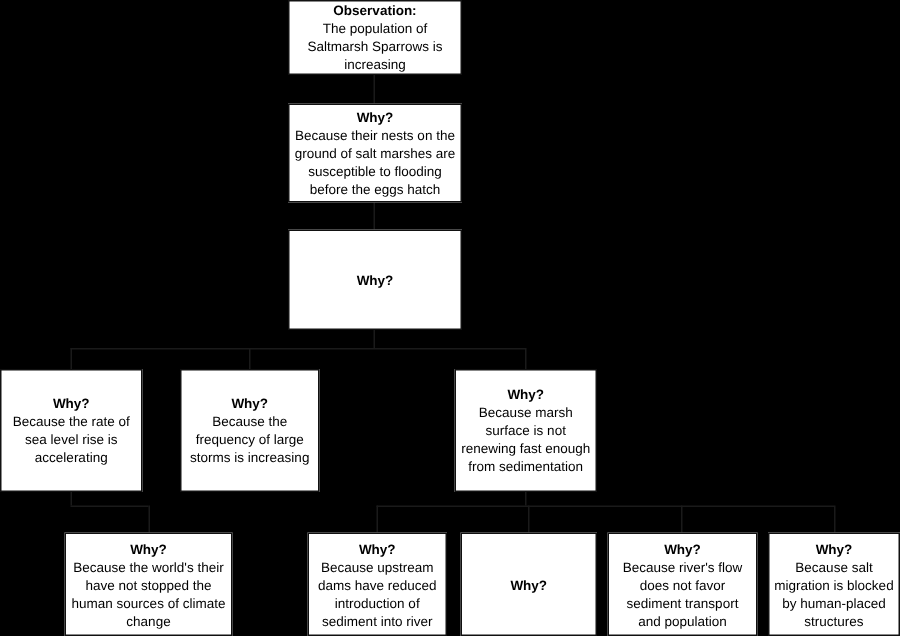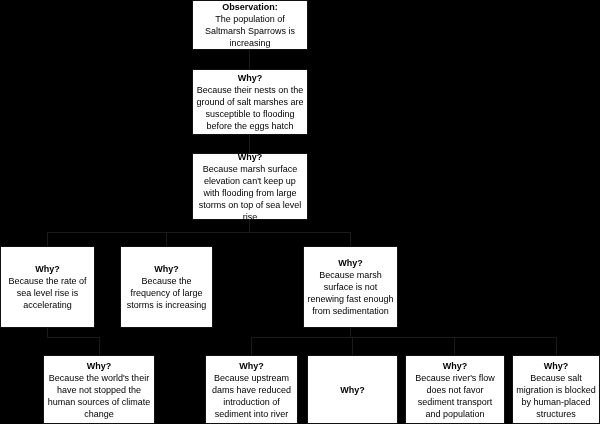--- a/index.html
+++ b/index.html
@@ -80,21 +80,20 @@
     <span class="body">The population of Saltmarsh Sparrows is increasing</span>
   </div>
 
   <div class="node" style="left:192px; top:69px; width:116px; height:66px;">
     <span class="label">Why?</span>
     <span class="body">Because their nests on the ground of salt marshes are susceptible to flooding before the eggs hatch</span>
   </div>
 
   <div class="node" style="left:192px; top:153px; width:116px; height:67px;">
     <span class="label">Why?</span>
-    <span class="body">Because marsh surface elevation can't keep up with flooding from large storms on top of sea level rise</span>
   </div>
 
   <div class="node" style="left:0px; top:246px; width:95px; height:82px;">
     <span class="label">Why?</span>
     <span class="body">Because the rate of sea level rise is accelerating</span>
   </div>
 
   <div class="node" style="left:120px; top:246px; width:93px; height:82px;">
     <span class="label">Why?</span>
     <span class="body">Because the frequency of large storms is increasing</span>

